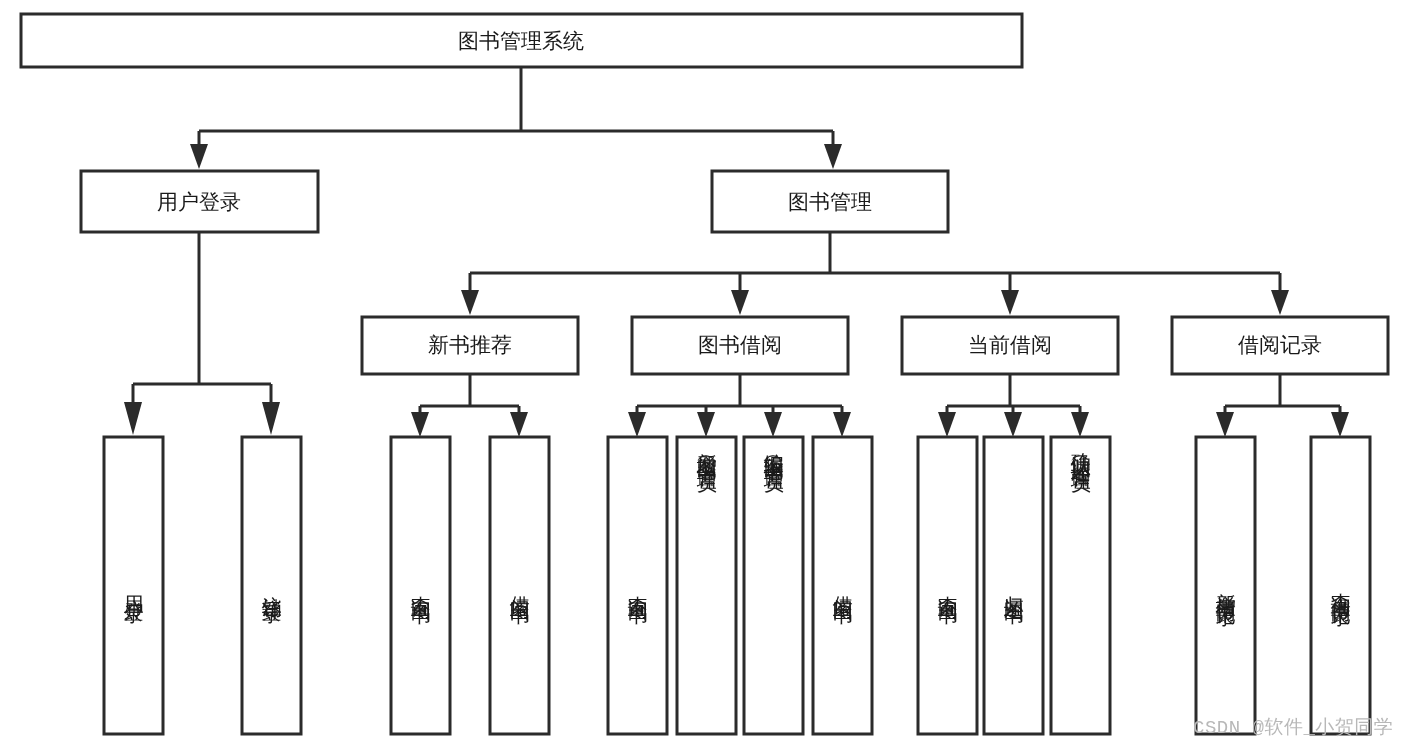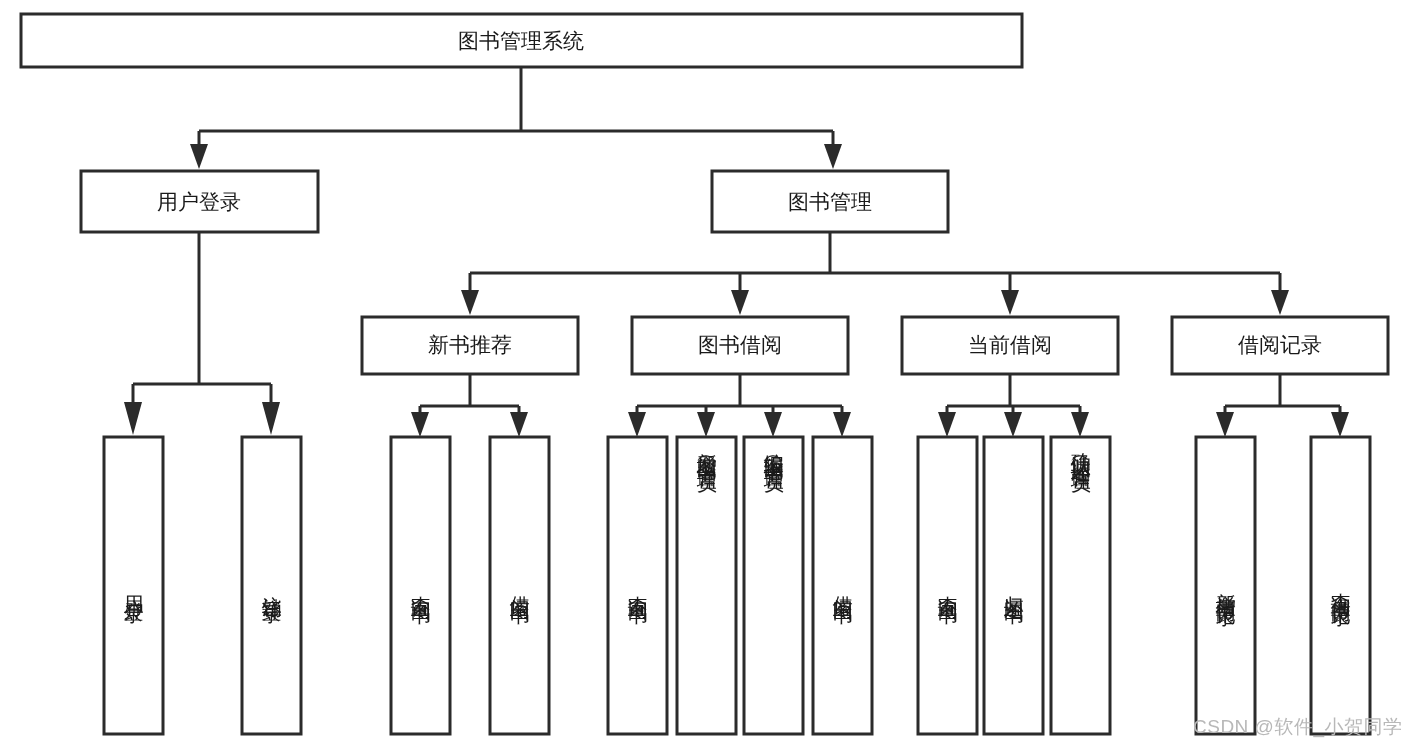--- a/index.html
+++ b/index.html
@@ -59,21 +59,21 @@
     letter-spacing: 3px;
     display: flex;
     align-items: center;
     justify-content: center;
     text-align: center;
     white-space: nowrap;
     pointer-events: none;
   }
   .watermark {
     position: absolute;
-    font-family: Liberation Sans, sans-serif;
+    font-family: Liberation Mono, monospace;
     font-size: 19px;
     color: #b8b8b8;
     white-space: nowrap;
     letter-spacing: 0.5px;
   }
 </style>
 </head>
 <body>
 
 <div id="diagram-root">

